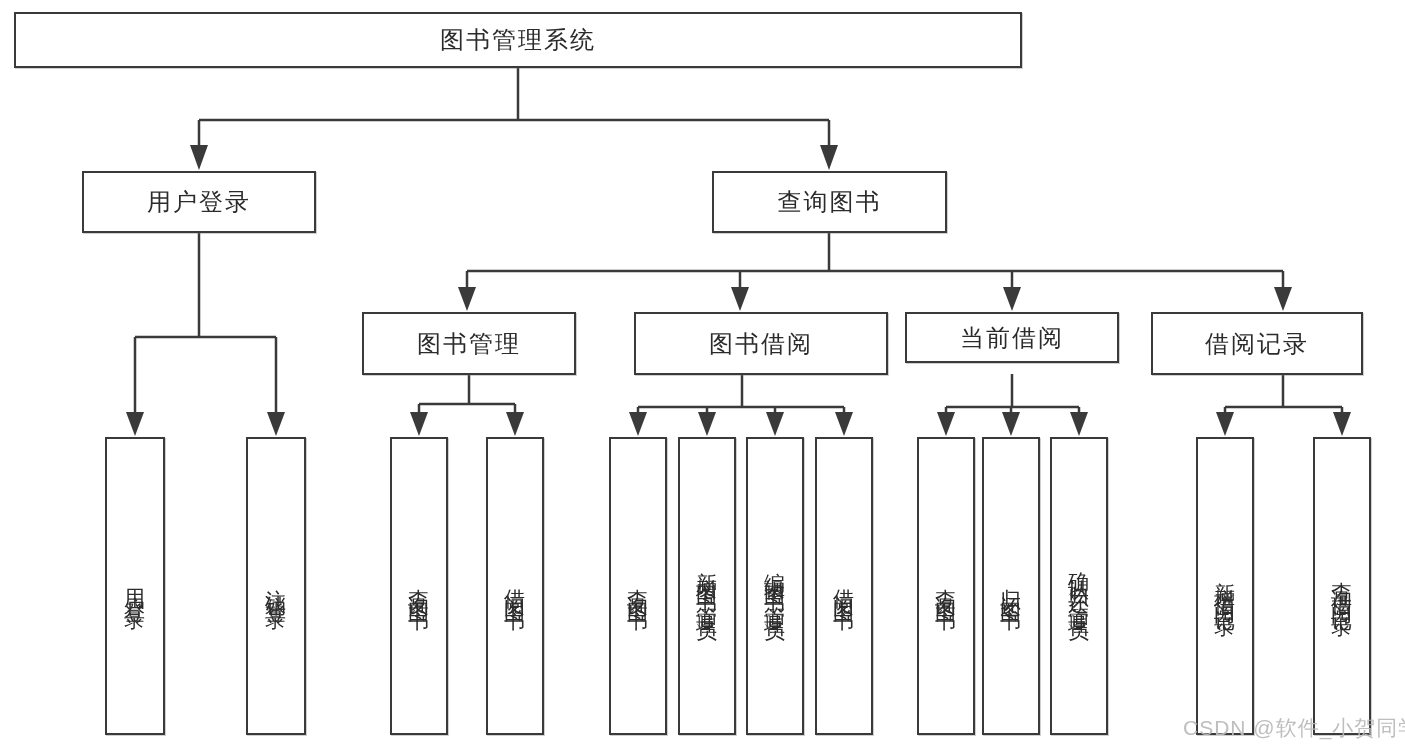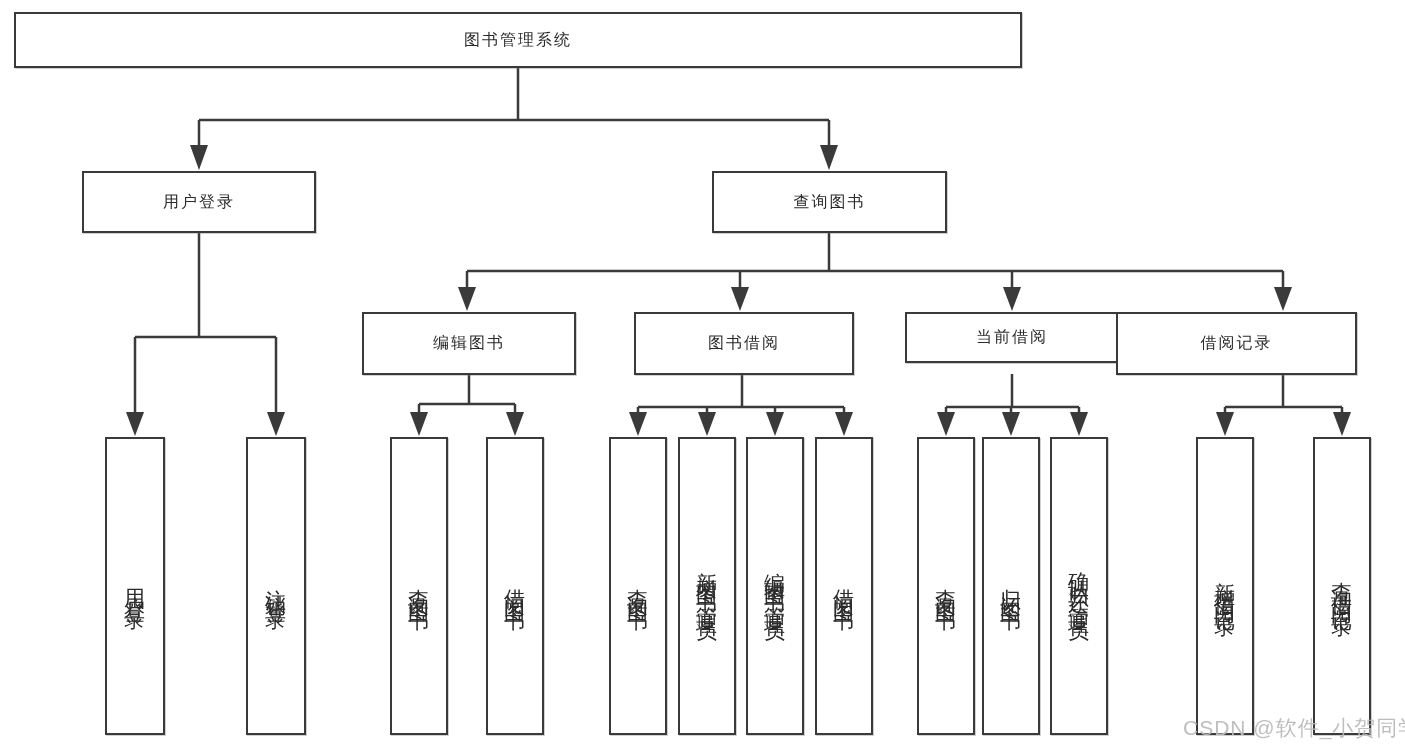--- a/index.html
+++ b/index.html
@@ -22,21 +22,21 @@
     box-sizing: border-box;
     background: #ffffff;
     border: 2px solid #3a3a3a;
     display: flex;
     align-items: center;
     justify-content: center;
     color: #2b2b2b;
     box-shadow: 1px 1px 0 rgba(120,120,120,0.35);
   }
   .hbox .lbl {
-    font-size: 16px;
+    font-size: 24px;
     letter-spacing: 2px;
     white-space: nowrap;
   }
   .vbox .lbl {
     writing-mode: vertical-rl;
     text-orientation: mixed;
     font-size: 21px;
     letter-spacing: 7px;
     line-height: 1;
     white-space: nowrap;
@@ -102,29 +102,29 @@
   </div>
 
   <div class="node hbox" style="left:82px;top:171px;width:234px;height:62px">
     <span class="lbl">用户登录</span>
   </div>
   <div class="node hbox" style="left:712px;top:171px;width:235px;height:62px">
     <span class="lbl">查询图书</span>
   </div>
 
   <div class="node hbox" style="left:362px;top:312px;width:214px;height:63px">
-    <span class="lbl">编辑图书</span>
+    <span class="lbl">图书管理</span>
   </div>
-  <div class="node hbox" style="left:634px;top:312px;width:220px;height:63px">
+  <div class="node hbox" style="left:634px;top:312px;width:254px;height:63px">
     <span class="lbl">图书借阅</span>
   </div>
   <div class="node hbox" style="left:905px;top:312px;width:214px;height:51px">
     <span class="lbl">当前借阅</span>
   </div>
-  <div class="node hbox" style="left:1116px;top:312px;width:241px;height:63px">
+  <div class="node hbox" style="left:1151px;top:312px;width:212px;height:63px">
     <span class="lbl">借阅记录</span>
   </div>
 
   <div class="node vbox" style="left:105px;top:437px;width:60px;height:298px">
     <span class="lbl">用户登录</span>
   </div>
   <div class="node vbox" style="left:246px;top:437px;width:60px;height:298px">
     <span class="lbl">注销登录</span>
   </div>
   <div class="node vbox" style="left:390px;top:437px;width:58px;height:298px">

